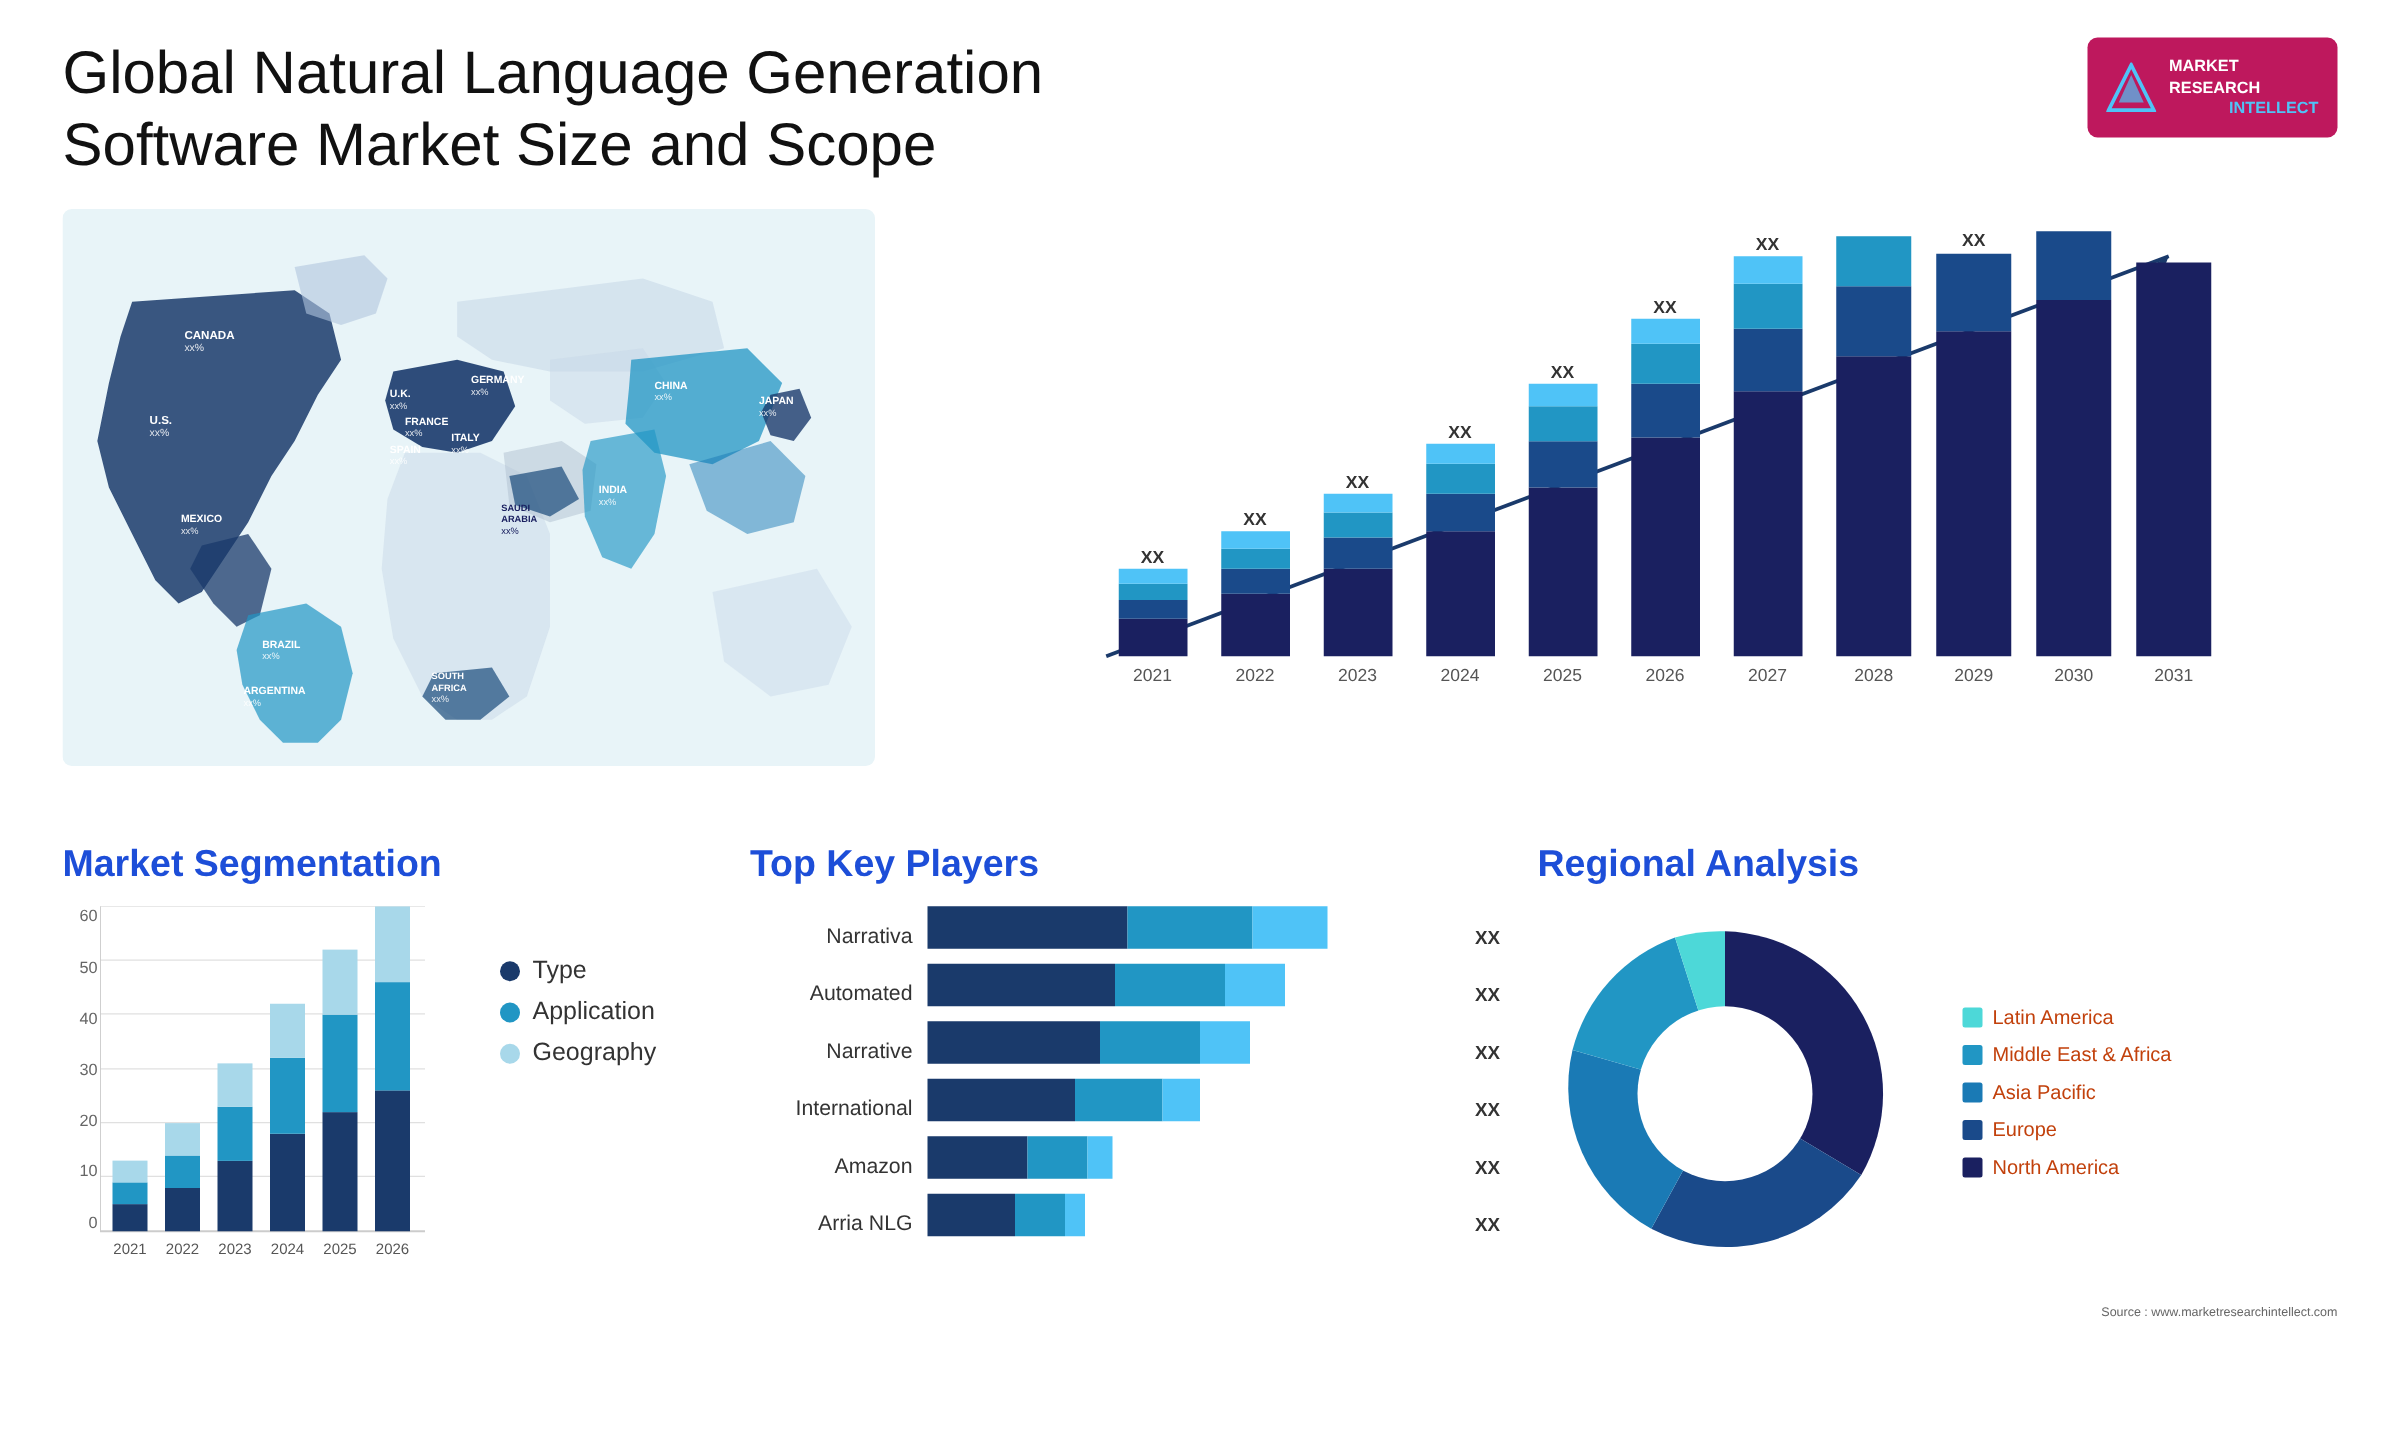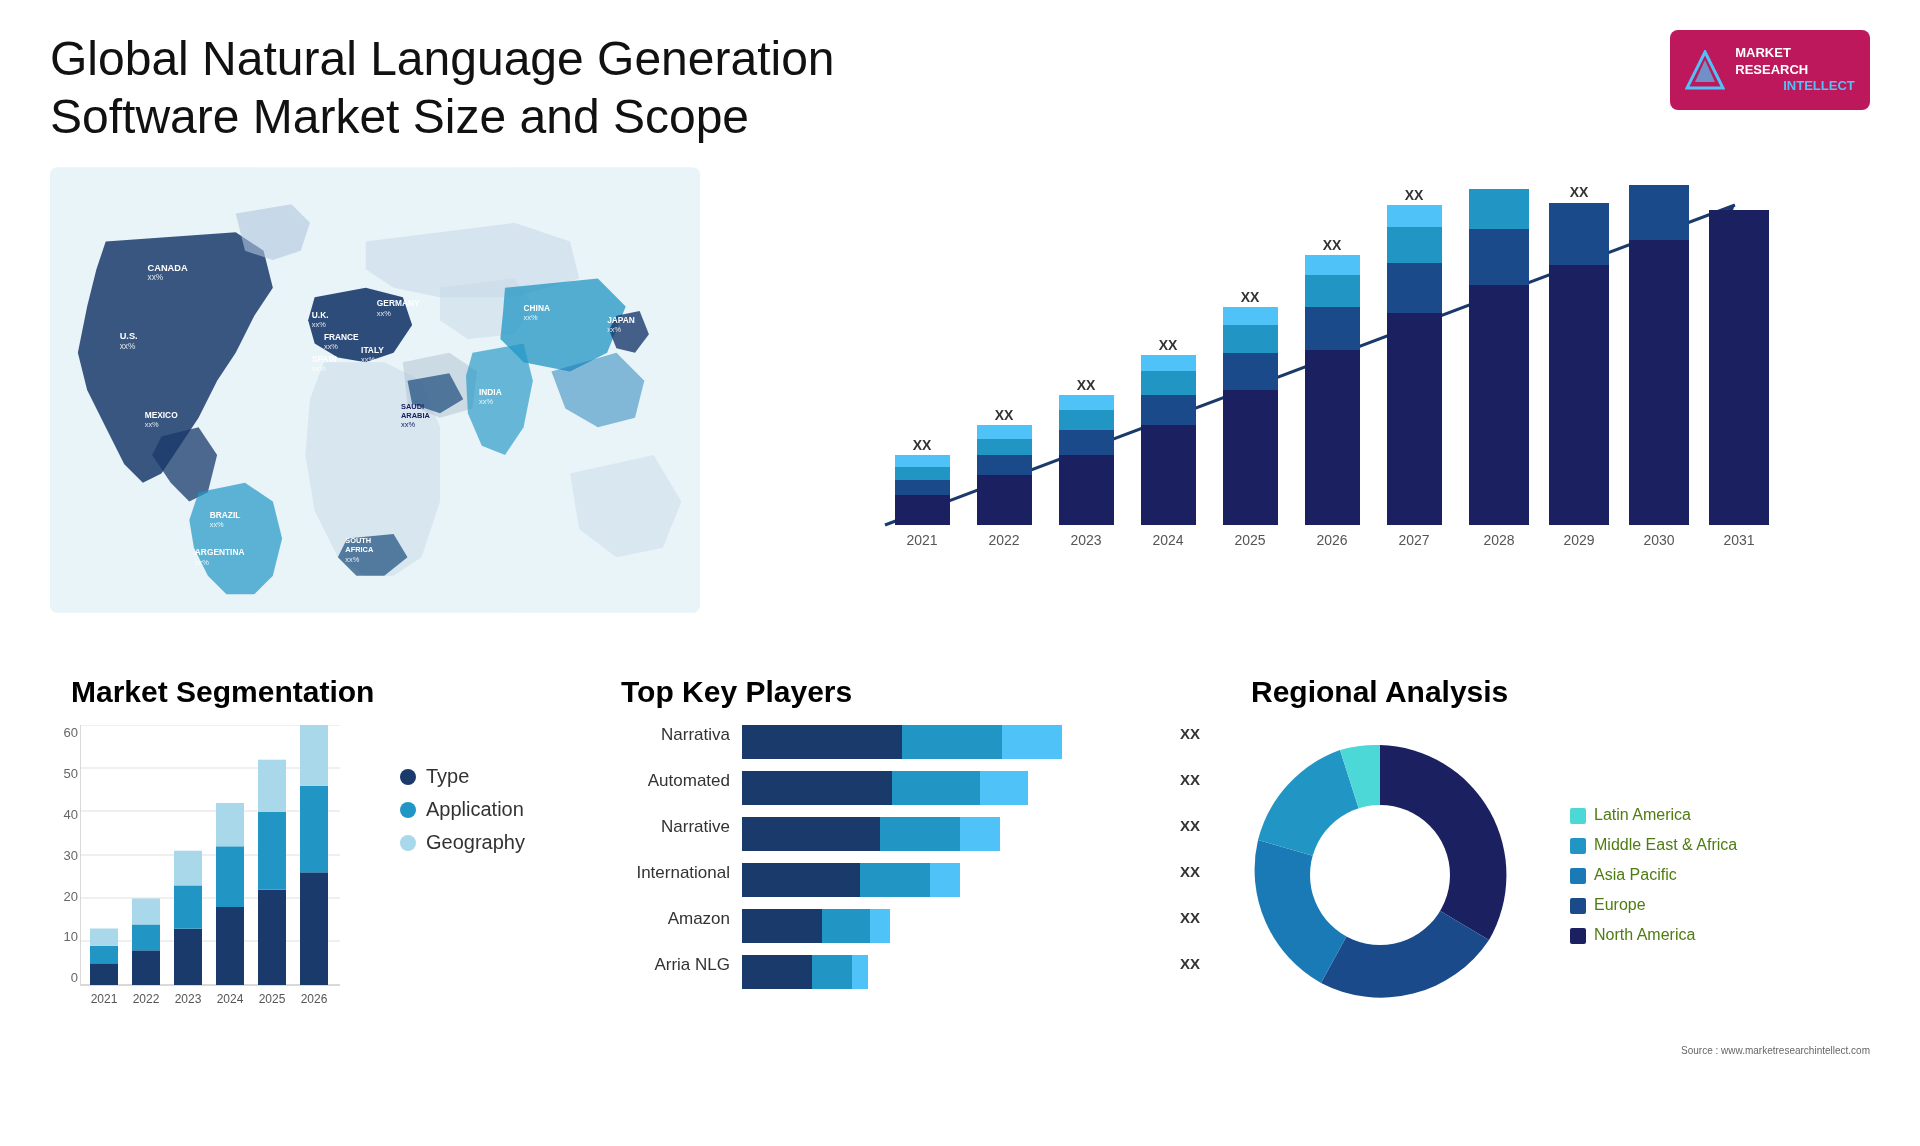--- a/index.html
+++ b/index.html
@@ -90,23 +90,22 @@
       flex: 0 0 600px;
     }
     .regional-area {
       flex: 1;
     }
 
     
     .section-title {
       font-size: 30px;
       font-weight: 700;
-      color: #000000;
+      color: #1d4ed8;
       margin-bottom: 16px;
-      margin-left: 21px;
     }
 
     
     .world-map-container {
       width: 100%;
       height: 450px;
       position: relative;
     }
     .seg-legend {
       display: flex;
@@ -133,21 +132,21 @@
     }
 
     
     .players-list {
       display: flex;
       flex-direction: column;
       gap: 12px;
     }
     .player-row {
       display: flex;
-      align-items: flex-start;
+      align-items: flex-end;
       gap: 12px;
     }
     .player-name {
       width: 130px;
       font-size: 17px;
       color: #333;
       text-align: right;
       flex-shrink: 0;
     }
     .player-bar-container {
@@ -182,24 +181,24 @@
       align-self: center;
     }
     .regional-row {
       display: flex;
       flex-direction: row;
       gap: 20px;
       align-items: center;
     }
     .reg-legend-item {
       display: flex;
-      align-items: flex-end;
+      align-items: flex-start;
       gap: 8px;
       font-size: 16px;
-      color: #4d7c0f;
+      color: #c2410c;
     }
     .reg-legend-dot {
       width: 16px;
       height: 16px;
       border-radius: 2px;
       flex-shrink: 0;
     }
 
     .source-text {
       font-size: 10px;

